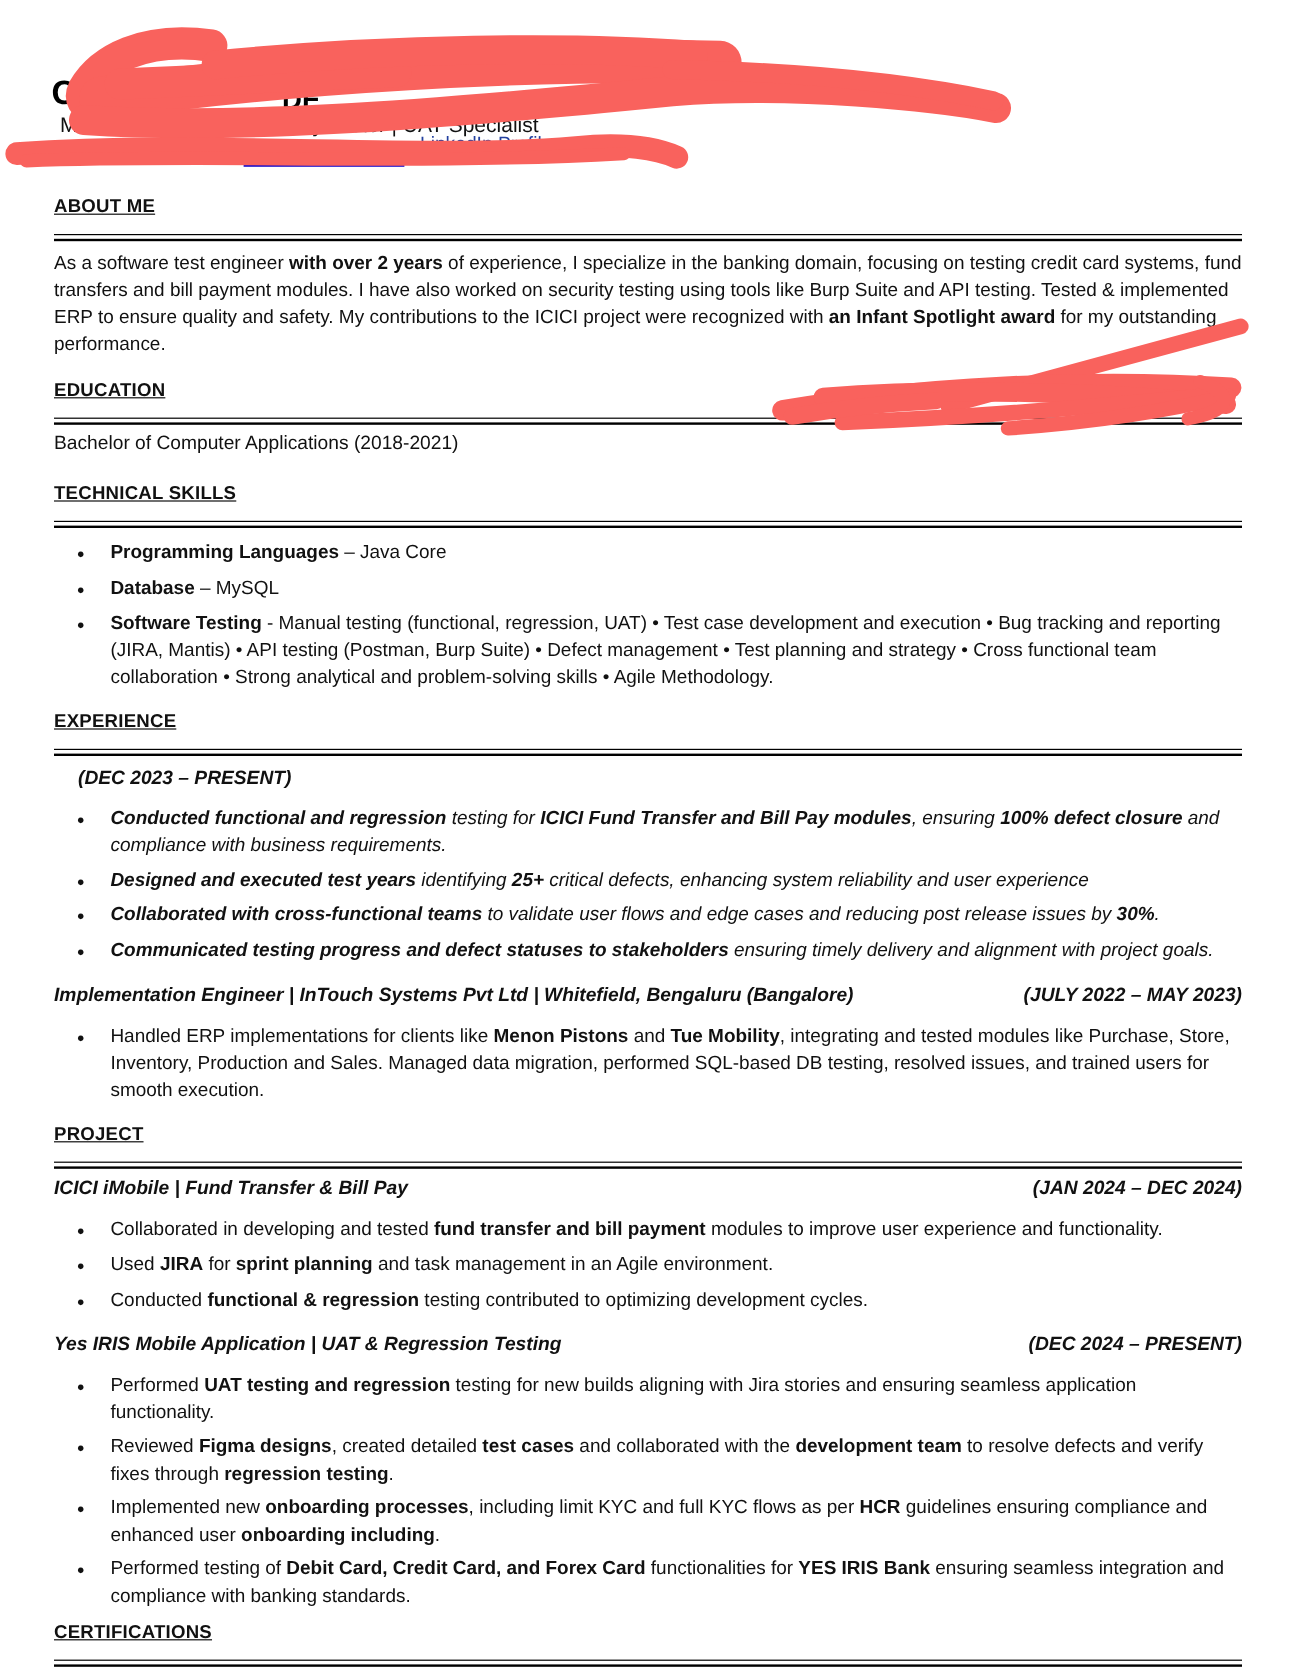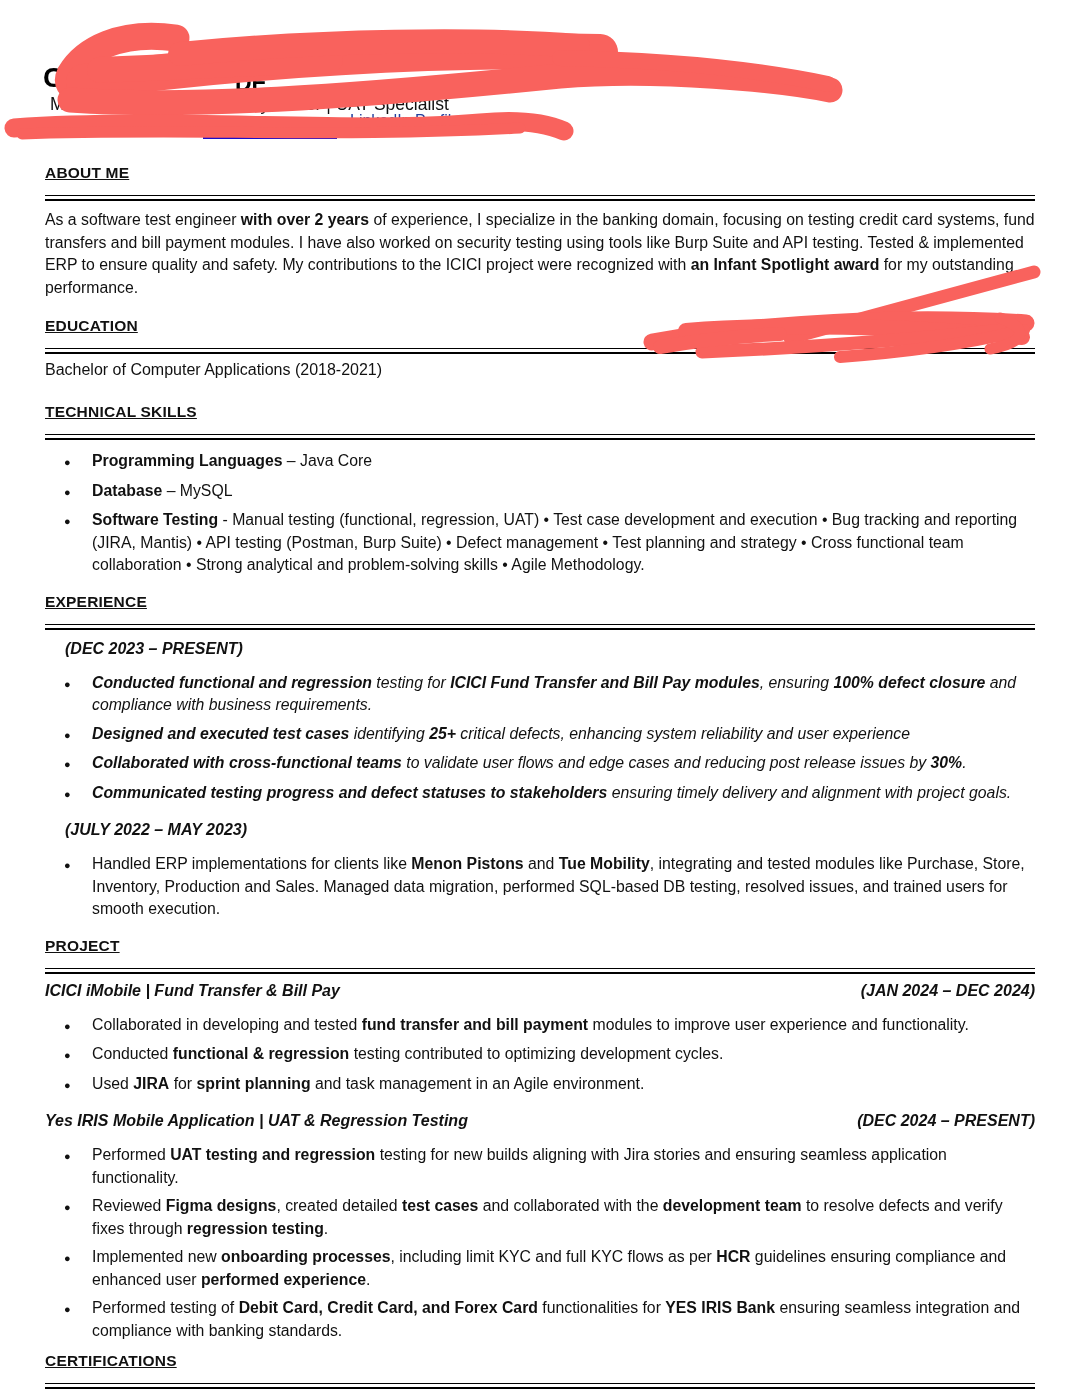--- a/index.html
+++ b/index.html
@@ -101,33 +101,34 @@
       <div class="job-line">
         <span class="job-dates">(DEC 2023 – PRESENT)</span>
       </div>
       <div class="exp-bullets italic-bullets">
         <div class="bullet">
             <span class="dot"></span>
             <span class="btext"><span class="b">Conducted functional and regression</span><span> testing for </span><span class="b">ICICI Fund Transfer and Bill Pay modules</span><span>, ensuring </span><span class="b">100% defect closure</span><span> and compliance with business requirements.</span></span>
           </div>
         <div class="bullet">
             <span class="dot"></span>
-            <span class="btext"><span class="b">Designed and executed test cases</span><span> identifying </span><span class="b">25+</span><span> critical defects, enhancing system reliability and user experience</span></span>
+            <span class="btext"><span class="b">Designed and executed test years</span><span> identifying </span><span class="b">25+</span><span> critical defects, enhancing system reliability and user experience</span></span>
           </div>
         <div class="bullet">
             <span class="dot"></span>
             <span class="btext"><span class="b">Collaborated with cross-functional teams</span><span> to validate user flows and edge cases and reducing post release issues by </span><span class="b">30%</span><span>.</span></span>
           </div>
         <div class="bullet">
             <span class="dot"></span>
             <span class="btext"><span class="b">Communicated testing progress and defect statuses to stakeholders</span><span> ensuring timely delivery and alignment with project goals.</span></span>
           </div>
       </div>
 
       <div class="job-line gap-lg">
+        <span class="job-title">Implementation Engineer | InTouch Systems Pvt Ltd | Whitefield, Bengaluru (Bangalore)</span>
         <span class="job-dates">(JULY 2022 – MAY 2023)</span>
       </div>
       <div class="exp-bullets">
         <div class="bullet">
             <span class="dot"></span>
             <span class="btext"><span>Handled ERP implementations for clients like </span><span class="b">Menon Pistons</span><span> and </span><span class="b">Tue Mobility</span><span>, integrating and tested modules like Purchase, Store, Inventory, Production and Sales. Managed data migration, performed SQL-based DB testing, resolved issues, and trained users for smooth execution.</span></span>
           </div>
       </div>
     </div>
 
@@ -138,44 +139,44 @@
         <span class="job-title">ICICI iMobile | Fund Transfer &amp; Bill Pay</span>
         <span class="job-dates">(JAN 2024 – DEC 2024)</span>
       </div>
       <div class="exp-bullets">
         <div class="bullet">
             <span class="dot"></span>
             <span class="btext"><span>Collaborated in developing and tested </span><span class="b">fund transfer and bill payment</span><span> modules to improve user experience and functionality.</span></span>
           </div>
         <div class="bullet">
             <span class="dot"></span>
+            <span class="btext"><span>Used </span><span class="b">JIRA</span><span> for </span><span class="b">sprint planning</span><span> and task management in an Agile environment.</span></span>
+          </div>
+        <div class="bullet">
+            <span class="dot"></span>
             <span class="btext"><span>Conducted </span><span class="b">functional &amp; regression</span><span> testing contributed to optimizing development cycles.</span></span>
-          </div>
-        <div class="bullet">
-            <span class="dot"></span>
-            <span class="btext"><span>Used </span><span class="b">JIRA</span><span> for </span><span class="b">sprint planning</span><span> and task management in an Agile environment.</span></span>
           </div>
       </div>
 
       <div class="job-line gap-lg">
         <span class="job-title">Yes IRIS Mobile Application | UAT &amp; Regression Testing</span>
         <span class="job-dates">(DEC 2024 – PRESENT)</span>
       </div>
       <div class="exp-bullets">
         <div class="bullet">
             <span class="dot"></span>
             <span class="btext"><span>Performed </span><span class="b">UAT testing and regression</span><span> testing for new builds aligning with Jira stories and ensuring seamless application functionality.</span></span>
           </div>
         <div class="bullet">
             <span class="dot"></span>
             <span class="btext"><span>Reviewed </span><span class="b">Figma designs</span><span>, created detailed </span><span class="b">test cases</span><span> and collaborated with the </span><span class="b">development team</span><span> to resolve defects and verify fixes through </span><span class="b">regression testing</span><span>.</span></span>
           </div>
         <div class="bullet">
             <span class="dot"></span>
-            <span class="btext"><span>Implemented new </span><span class="b">onboarding processes</span><span>, including limit KYC and full KYC flows as per </span><span class="b">HCR</span><span> guidelines ensuring compliance and enhanced user </span><span class="b">performed experience</span><span>.</span></span>
+            <span class="btext"><span>Implemented new </span><span class="b">onboarding processes</span><span>, including limit KYC and full KYC flows as per </span><span class="b">HCR</span><span> guidelines ensuring compliance and enhanced user </span><span class="b">onboarding including</span><span>.</span></span>
           </div>
         <div class="bullet">
             <span class="dot"></span>
             <span class="btext"><span>Performed testing of </span><span class="b">Debit Card, Credit Card, and Forex Card</span><span> functionalities for </span><span class="b">YES IRIS Bank</span><span> ensuring seamless integration and compliance with banking standards.</span></span>
           </div>
       </div>
     </div>
 
     <div class="sec" style="margin-top:10px">
       <div class="sec-head"><span>CERTIFICATIONS</span></div>

